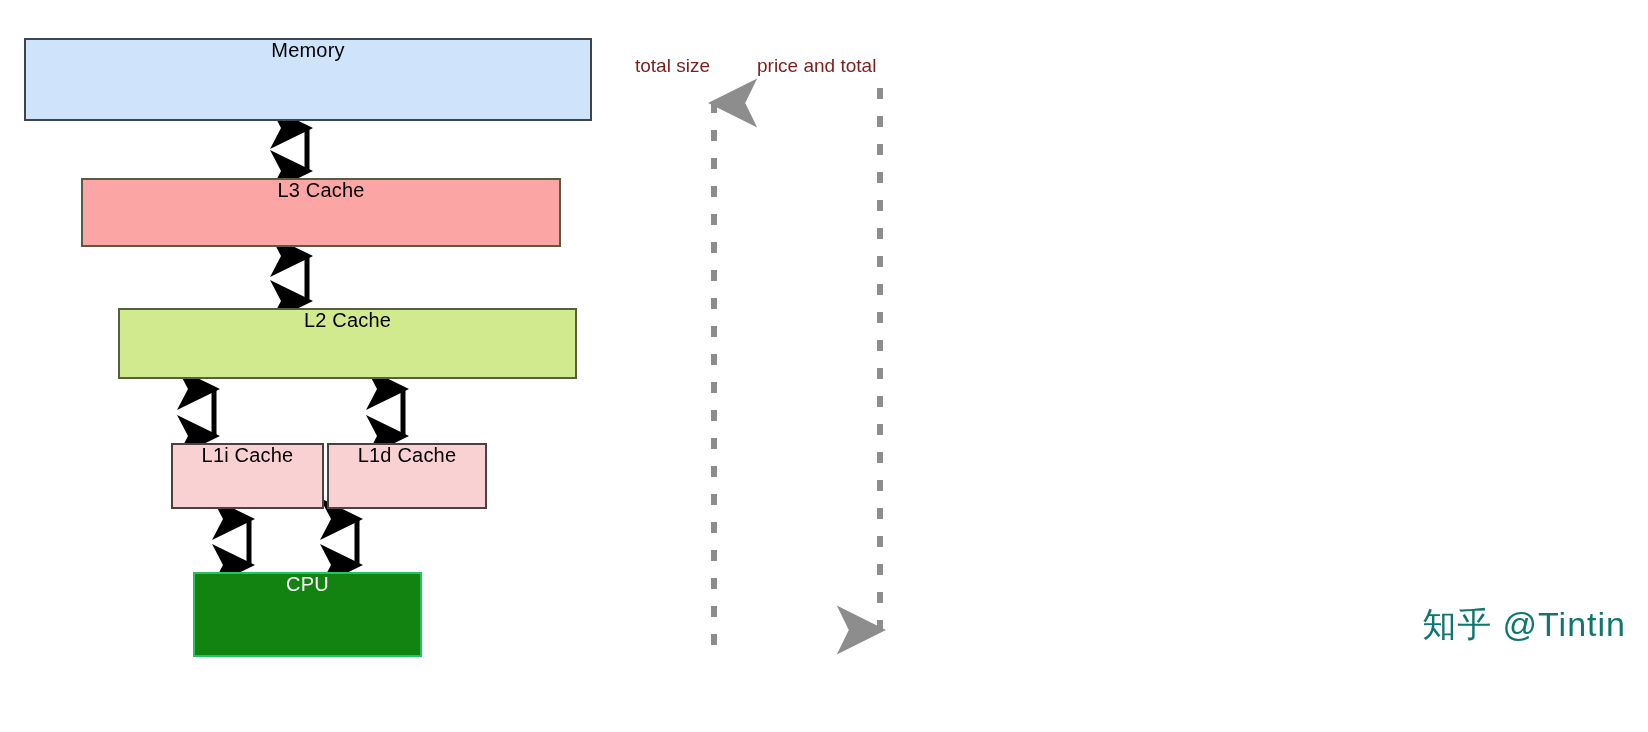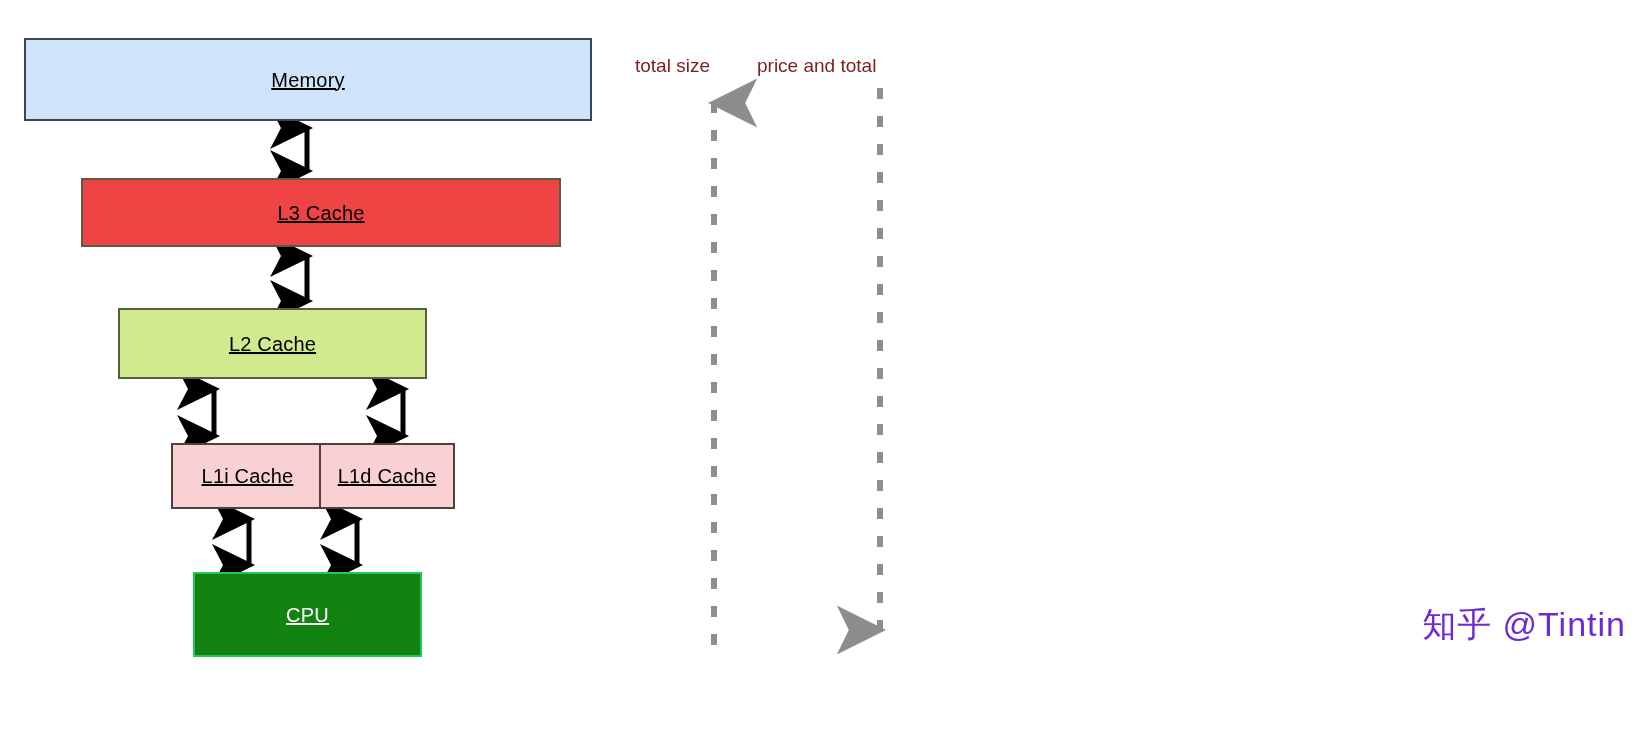--- a/index.html
+++ b/index.html
@@ -15,59 +15,57 @@
     width: 1648px;
     height: 732px;
     background: #ffffff;
     overflow: hidden;
   }
 
   .node {
     position: absolute;
     box-sizing: border-box;
     display: flex;
-    align-items: center;
     justify-content: center;
     font-size: 20px;
     line-height: 1;
     color: #000000;
     letter-spacing: 0.2px;
-    text-decoration: underline;
   }
   .node span { pointer-events: none; }
 
   
   .node-memory {
     left: 24px;  top: 38px;
     width: 568px; height: 83px;
     background: #cfe3fb;
     border: 2px solid #3b4452;
   }
   .node-l3 {
     left: 81px;  top: 178px;
     width: 480px; height: 69px;
-    background: #ef4444;
+    background: #fca5a5;
     border: 2px solid #585c42;
   }
   .node-l2 {
     left: 118px; top: 308px;
-    width: 309px; height: 71px;
+    width: 459px; height: 71px;
     background: #d2ea8e;
     border: 2px solid #55603f;
   }
   .node-l1i {
     left: 137px; top: 443px;
     width: 153px; height: 66px;
     background: #fad1d2;
     border: 2px solid #4d4042;
     margin-left: 34px;
   }
   .node-l1d {
-    left: 319px; top: 443px;
-    width: 136px; height: 66px;
+    left: 327px; top: 443px;
+    width: 160px; height: 66px;
     background: #fad1d2;
     border: 2px solid #4d4042;
   }
   .node-cpu {
     left: 193px; top: 572px;
     width: 229px; height: 85px;
     background: #128211;
     border: 2px solid #22c55e;
     color: #ffffff;
   }
@@ -89,21 +87,21 @@
   }
   .label-total-size   { left: 635px; top: 56px; }
   .label-price-speed  { left: 757px; top: 56px; }
 
   
   .watermark {
     position: absolute;
     right: 22px;
     top: 607px;
     font-size: 34px;
-    color: #6d28d9;
+    color: #0f766e;
     white-space: nowrap;
     line-height: 1;
     letter-spacing: 1px;
   }
 </style>
 </head>
 <body>
 
 <div id="canvas">
 

